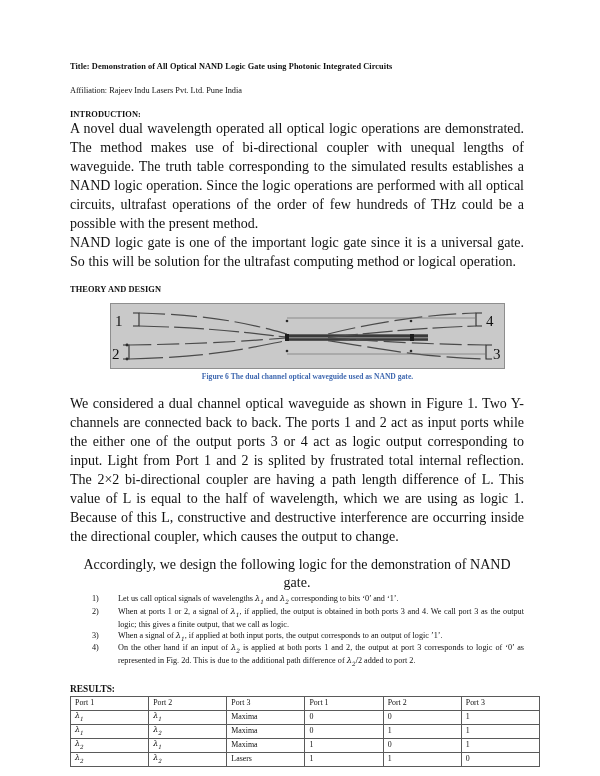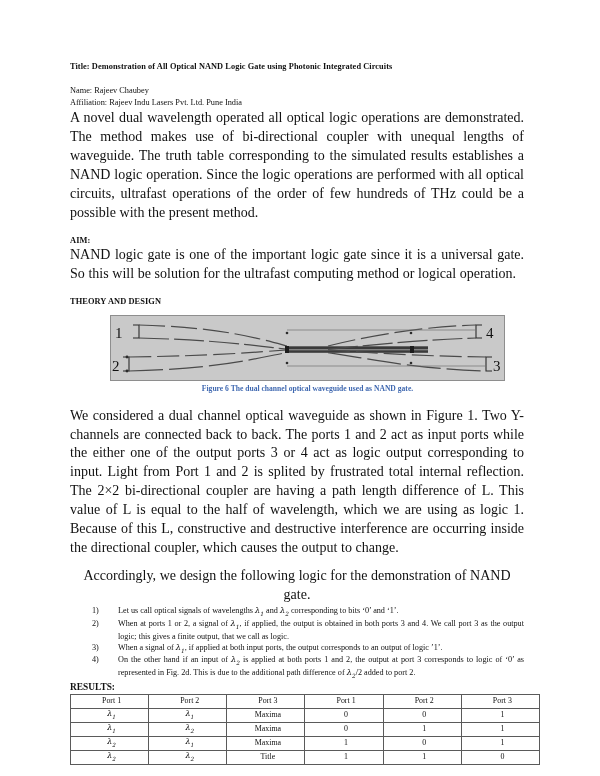--- a/index.html
+++ b/index.html
@@ -97,38 +97,37 @@
     left: 22px;
     top: 0;
     font-size: 8.2px;
     width: 20px;
   }
 
   
   .results-head {
     font-size: 9.4px;
     font-weight: bold;
-    margin: 2px 0 2px 0;
+    margin: 16px 0 2px 0;
   }
   .results-par {
     font-size: 10.2px;
     line-height: 1.3;
     text-align: justify;
     margin: 0 0 5px 0;
     word-spacing: 0.14em;
   }
 
   
   table.truth {
     border-collapse: collapse;
     width: 470px;
     margin: 0 0 16px 0;
     table-layout: fixed;
     border: 1px solid #2b2b2b;
-    text-align: center;
   }
   table.truth td {
     border: 1px solid #5a5a5a;
     font-size: 7.9px;
     line-height: 1.1;
     padding: 1.5px 0 1.5px 4px;
     height: 10px;
     vertical-align: middle;
     white-space: nowrap;
   }
@@ -149,26 +148,25 @@
   .lam { font-style: italic; font-family: "DejaVu Serif", serif; }
   sub { font-size: 0.72em; }
 </style>
 </head>
 <body>
 
 <div class="page">
 
   <div class="doc-title">Title: Demonstration of All Optical NAND Logic Gate using Photonic Integrated Circuits</div>
 
-  <div class="meta-line">Name: Rajeev Chaubey</div>
   <div class="meta-line">Affiliation: Rajeev Indu Lasers Pvt. Ltd. Pune India</div>
 
+  <div class="section-head">INTRODUCTION:</div>
   <p class="body-par">A novel dual wavelength operated all optical logic operations are demonstrated. The method makes use of bi-directional coupler with unequal lengths of waveguide. The truth table corresponding to the simulated results establishes a NAND logic operation. Since the logic operations are performed with all optical circuits, ultrafast operations of the order of few hundreds of THz could be a possible with the present method.</p>
 
-  <div class="section-head">AIM:</div>
   <p class="body-par">NAND logic gate is one of the important logic gate since it is a universal gate. So this will be solution for the ultrafast computing method or logical operation.</p>
 
   <div class="section-head">THEORY AND DESIGN</div>
 
   <div class="figure-wrap">
     <div class="figure-box">
       <svg width="393" height="64" viewBox="0 0 393 64" xmlns="http://www.w3.org/2000/svg">
 
         <path d="M22,9 L28,9 L28,22 L22,22" fill="none" stroke="#2b2b2b" stroke-width="1.1"></path>
 
@@ -259,21 +257,21 @@
         <td><i class="lam">λ<sub>2</sub></i></td>
         <td><i class="lam">λ<sub>1</sub></i></td>
         <td>Maxima</td>
         <td>1</td>
         <td>0</td>
         <td>1</td>
       </tr>
       <tr>
         <td><i class="lam">λ<sub>2</sub></i></td>
         <td><i class="lam">λ<sub>2</sub></i></td>
-        <td>Title</td>
+        <td>Lasers</td>
         <td>1</td>
         <td>1</td>
         <td>0</td>
       </tr>
     </tbody>
   </table>
 
   <p class="after-table">corresponding to a NAND as described in Table 1.</p>
   <p class="table-caption">Table 1 Truth table of NAND Logic.</p>
 

